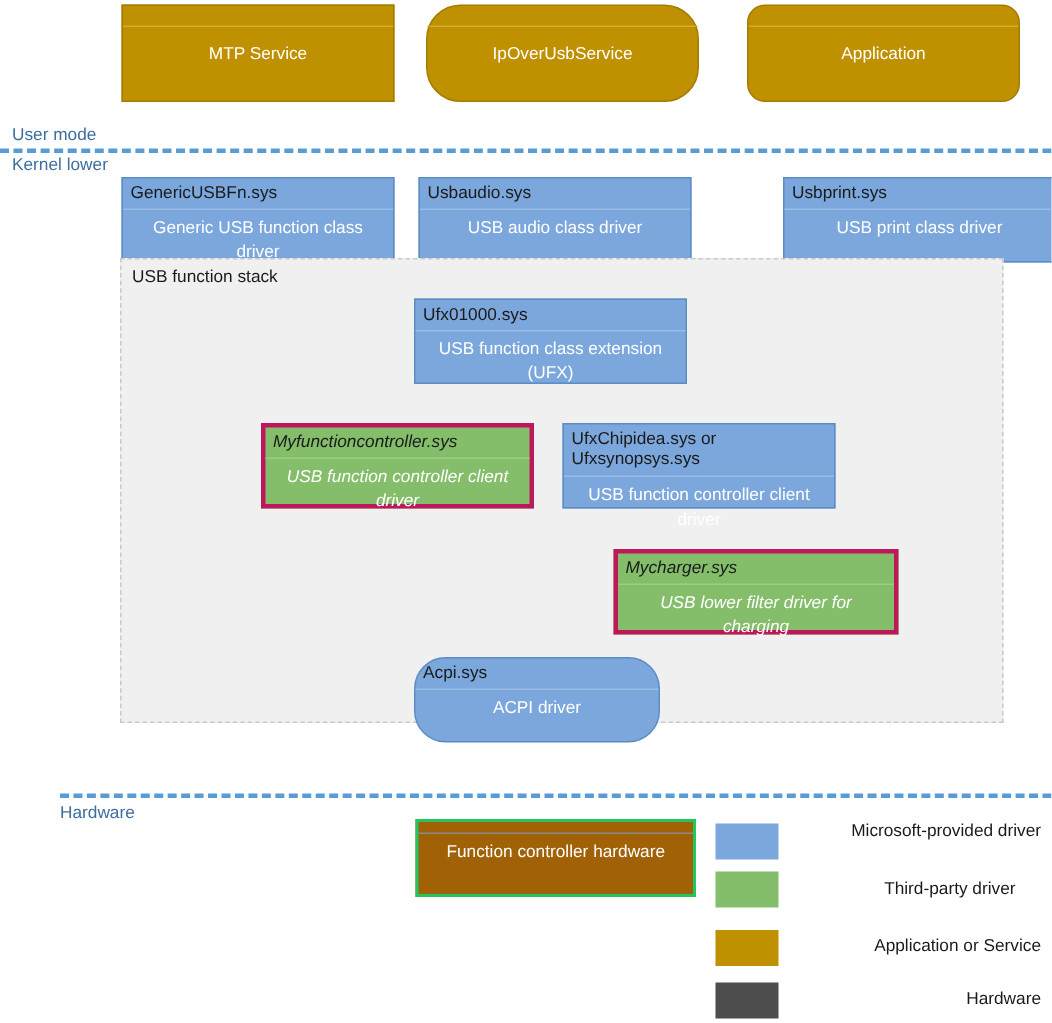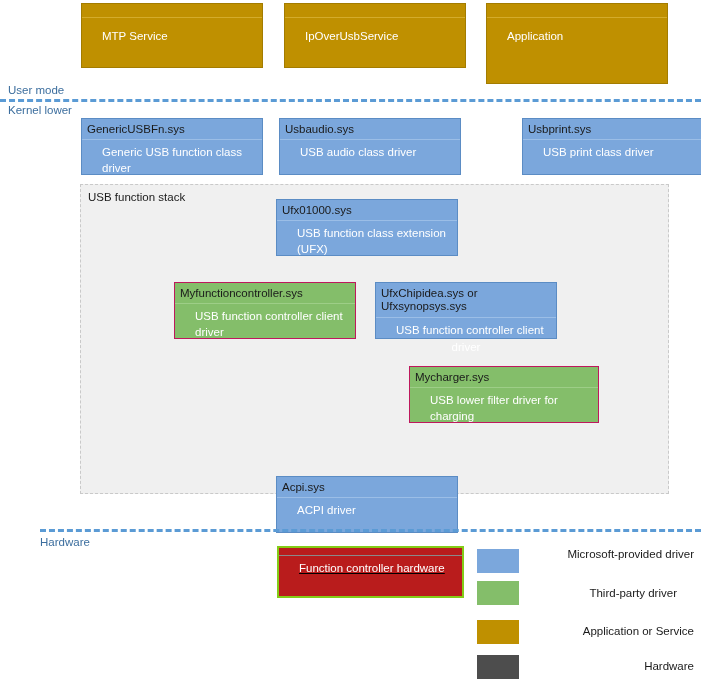--- a/index.html
+++ b/index.html
@@ -32,22 +32,22 @@
   .shape .divider {
     display: block;
     height: 1px;
     width: 100%;
   }
   .shape .body {
     display: block;
     font-size: 11.5px;
     line-height: 16px;
     color: #ffffff;
-    text-align: left;
-    padding: 4px 8px 0 20px;
+    text-align: center;
+    padding: 4px 8px 0 8px;
   }
 
   
   .gold {
     background: #BF9000;
     border: 1px solid #A37C00;
   }
   .gold .divider { background: #D4AC2B; }
   .gold .title { padding-top: 10px; }
   .gold .body { padding-top: 10px; }
@@ -55,29 +55,29 @@
   
   .blue {
     background: #7BA7DC;
     border: 1px solid #5B8CC4;
   }
   .blue .divider { background: #9BBEE7; }
 
   
   .green {
     background: #84BE6A;
-    border: 1px solid #be185d;
+    border: 3px solid #be185d;
+    font-style: italic;
   }
   .green .divider { background: #9DCE87; }
 
   
   .hw {
-    background: #b91c1c;
-    border: 2px solid #84cc16;
-    text-decoration: underline;
+    background: #a16207;
+    border: 2px solid #22c55e;
   }
   .hw .divider { background: #8A8A8A; }
 
   
   .stack-container {
     position: absolute;
     box-sizing: border-box;
     background: #F0F0F0;
     border: 1px dashed #C9C9C9;
   }
@@ -128,27 +128,27 @@
 </style>
 </head>
 <body>
 
 <div class="shape gold" style="left:81px; top:3px; width:182px; height:65px;">
   <span class="title"></span>
   <span class="divider"></span>
   <span class="body">MTP Service</span>
 </div>
 
-<div class="shape gold" style="left:284px; top:3px; width:182px; height:65px;">
+<div class="shape gold" style="left:284px; top:3px; width:182px; height:65px;border-radius:23px;">
   <span class="title"></span>
   <span class="divider"></span>
   <span class="body">IpOverUsbService</span>
 </div>
 
-<div class="shape gold" style="left:486px; top:3px; width:182px; height:81px;">
+<div class="shape gold" style="left:498px; top:3px; width:182px; height:65px;border-radius:12px;">
   <span class="title"></span>
   <span class="divider"></span>
   <span class="body">Application</span>
 </div>
 
 <div class="mode-label" style="left:8px; top:83px;">User mode</div>
 <div class="mode-line" style="left:0px; top:99px; width:701px;"></div>
 <div class="mode-label" style="left:8px; top:103px;">Kernel lower</div>
 
 <div class="shape blue" style="left:81px; top:118px; width:182px; height:57px;">
@@ -162,21 +162,21 @@
   <span class="divider"></span>
   <span class="body">USB audio class driver</span>
 </div>
 
 <div class="shape blue" style="left:474px; top:118px; width:182px; height:57px;margin-left:48px;">
   <span class="title">Usbprint.sys</span>
   <span class="divider"></span>
   <span class="body">USB print class driver</span>
 </div>
 
-<div class="stack-container" style="left:80px; top:184px; width:589px; height:310px;padding-left:48px;">
+<div class="stack-container" style="left:80px; top:172px; width:589px; height:310px;padding-left:48px;">
   <span class="stack-label">USB function stack</span>
 </div>
 
 <div class="shape blue" style="left:276px; top:199px; width:182px; height:57px;">
   <span class="title">Ufx01000.sys</span>
   <span class="divider"></span>
   <span class="body">USB function class extension (UFX)</span>
 </div>
 
 <div class="shape green" style="left:174px; top:282px; width:182px; height:57px;">
@@ -192,21 +192,21 @@
   <span class="body">USB function controller client</span>
 </div>
 <div class="overflow-line" style="left:375px; top:339px; width:182px;">driver</div>
 
 <div class="shape green" style="left:369px; top:366px; width:190px; height:57px;margin-left:40px;">
   <span class="title">Mycharger.sys</span>
   <span class="divider"></span>
   <span class="body">USB lower filter driver for charging</span>
 </div>
 
-<div class="shape blue" style="left:276px; top:476px; width:182px; height:57px;">
+<div class="shape blue" style="left:276px; top:438px; width:164px; height:57px;border-radius:21px;">
   <span class="title">Acpi.sys</span>
   <span class="divider"></span>
   <span class="body">ACPI driver</span>
 </div>
 
 <div class="mode-line" style="left:40px; top:529px; width:661px;"></div>
 <div class="mode-label" style="left:40px; top:535px;">Hardware</div>
 
 <div class="shape hw" style="left:277px; top:546px; width:187px; height:52px;">
   <span class="title"></span>

